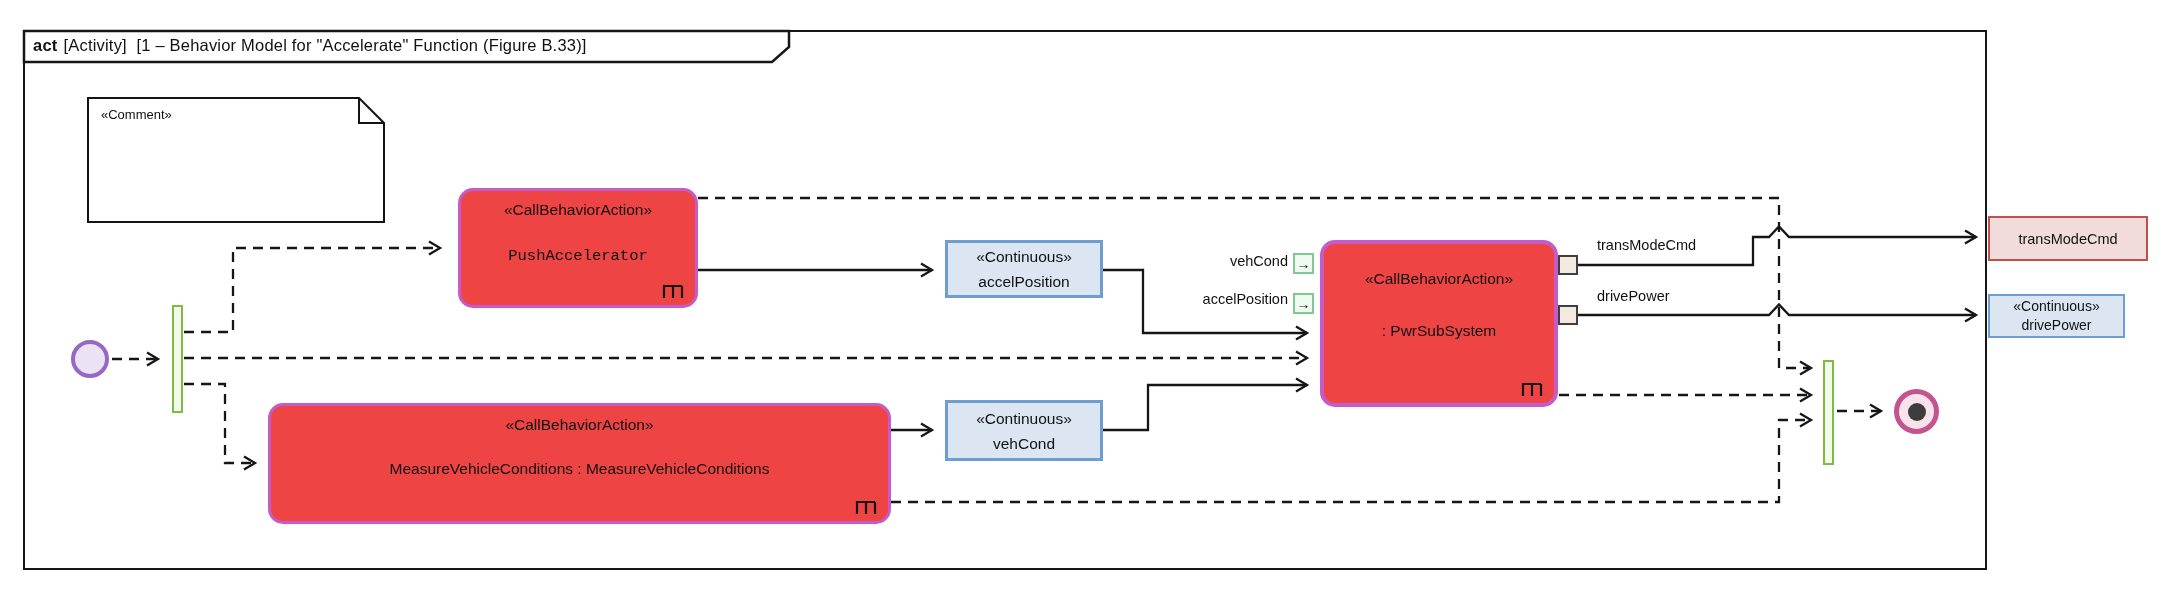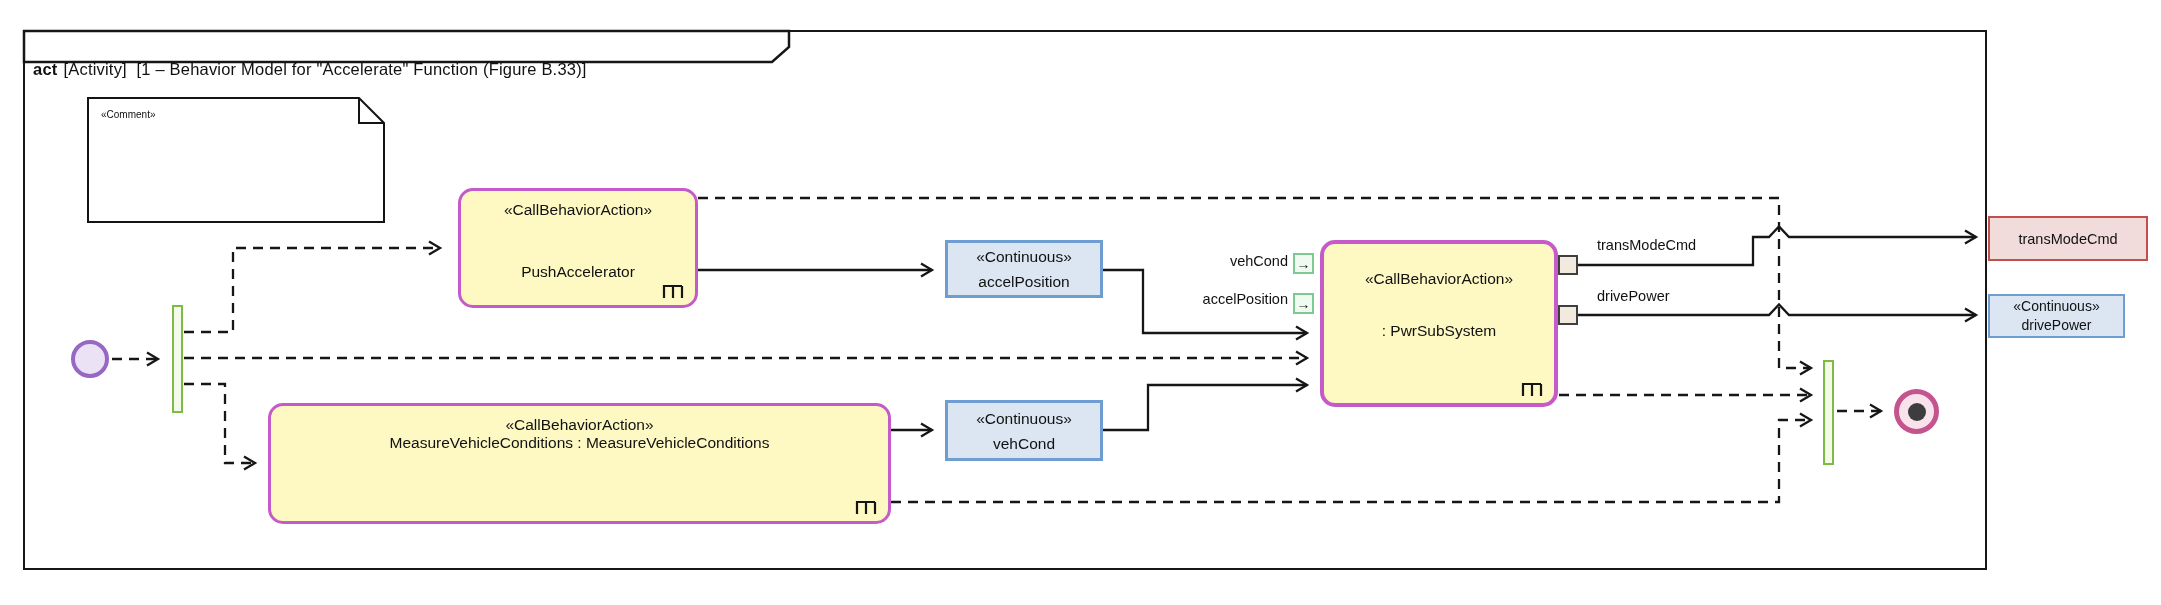--- a/index.html
+++ b/index.html
@@ -6,37 +6,37 @@
   #canvas{
     position:relative;width:2161px;height:605px;background:#ffffff;overflow:hidden;
     font-family:"Liberation Sans", sans-serif;color:#111;
   }
   .abs{position:absolute;}
   
   #frame{left:23px;top:30px;width:1960px;height:536px;border:2.5px solid #161616;}
   
   #wires{left:0;top:0;width:2161px;height:605px;pointer-events:none;}
   
-  #title{left:33px;top:36px;font-size:16.5px;white-space:pre;letter-spacing:.2px;margin-top:24px;}
+  #title{left:33px;top:36px;font-size:16.5px;white-space:pre;letter-spacing:.2px;}
   #title .kw{font-weight:bold;margin-right:6px;}
   
-  #comment-text{left:101px;top:105px;width:225px;font-size:10px;line-height:20.5px;}
+  #comment-text{left:101px;top:105px;width:225px;font-size:13px;line-height:20.5px;}
   
   .action{
-    border:3.5px solid #C45BC9;background:#fef9c3;border-radius:15px;
+    border:3.5px solid #C45BC9;background:#ef4444;border-radius:15px;
     display:flex;flex-direction:column;align-items:center;box-sizing:border-box;
   }
   .action .stereo{font-size:15.5px;}
   .action .name{font-size:15.5px;}
   #push{left:458px;top:188px;width:240px;height:120px;padding-top:10px;}
-  #push .name{margin-top:44px;}
+  #push .name{margin-top:28px;font-family:Liberation Mono, monospace;}
   #provide{left:1320px;top:240px;width:238px;height:167px;padding-top:26px;border-width:4px;}
   #provide .name{margin-top:34px;}
   #measure{left:268px;top:403px;width:623px;height:121px;padding-top:10px;}
-  #measure .name{}
+  #measure .name{margin-top:26px;}
   .rake{position:absolute;right:10px;bottom:6px;}
   
   .store{
     border:3.5px solid #6E9DD2;background:#DBE6F2;box-sizing:border-box;
     display:flex;flex-direction:column;align-items:center;justify-content:center;
     font-size:15.5px;line-height:25px;text-align:center;
   }
   #accel-store{left:945px;top:240px;width:158px;height:58px;}
   #vehcond-store{left:945px;top:400px;width:158px;height:61px;}
   

